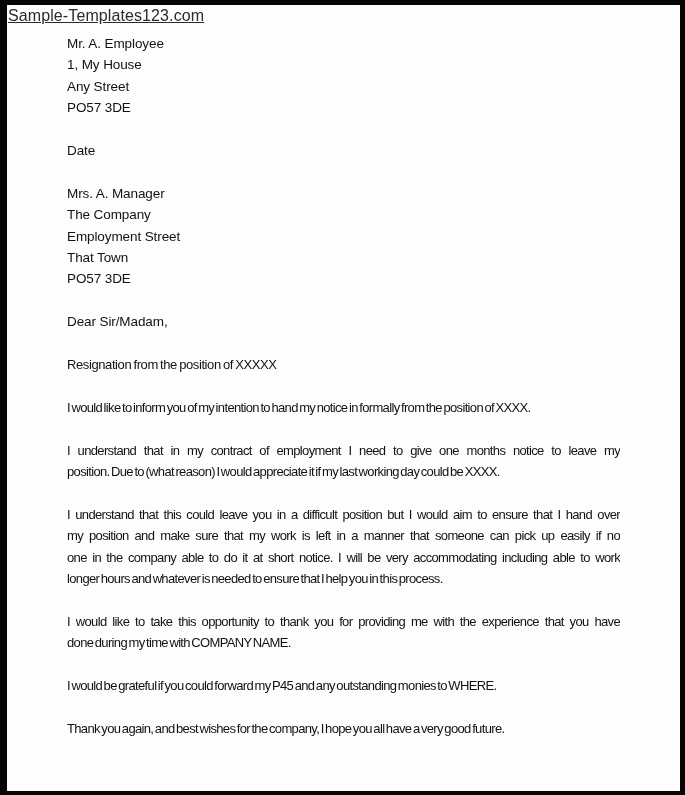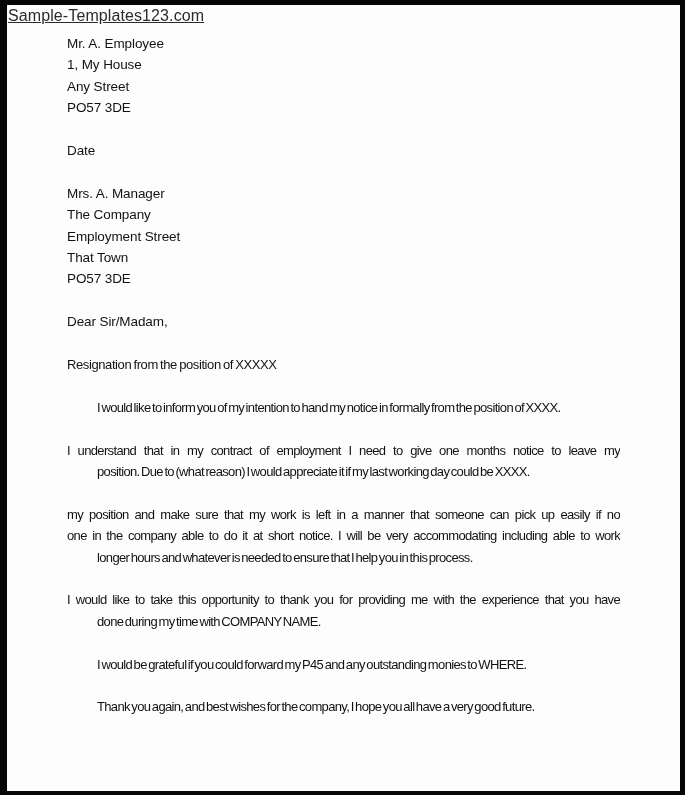--- a/index.html
+++ b/index.html
@@ -55,21 +55,20 @@
   }
   .para .ln.just {
     white-space: normal;
     text-align: justify;
     text-align-last: justify;
   }
   .para .ln.last {
     white-space: normal;
     text-align: right;
     text-align-last: left;
-    margin-left: 30px;
   }
   .subject {
     font-size: 13px;
     letter-spacing: -0.4px;
     word-spacing: -1px;
   }
 </style>
 </head>
 <body>
 
@@ -103,20 +102,21 @@
     <div class="block para">
       <div class="ln last">I would like to inform you of my intention to hand my notice in formally from the position of XXXX.</div>
     </div>
 
     <div class="block para">
       <div class="ln just">I understand that in my contract of employment I need to give one months notice to leave my</div>
       <div class="ln last">position. Due to (what reason) I would appreciate it if my last working day could be XXXX.</div>
     </div>
 
     <div class="block para">
+      <div class="ln just">I understand that this could leave you in a difficult position but I would aim to ensure that I hand over</div>
       <div class="ln just">my position and make sure that my work is left in a manner that someone can pick up easily if no</div>
       <div class="ln just">one in the company able to do it at short notice. I will be very accommodating including able to work</div>
       <div class="ln last">longer hours and whatever is needed to ensure that I help you in this process.</div>
     </div>
 
     <div class="block para">
       <div class="ln just">I would like to take this opportunity to thank you for providing me with the experience that you have</div>
       <div class="ln last">done during my time with COMPANY NAME.</div>
     </div>
 

